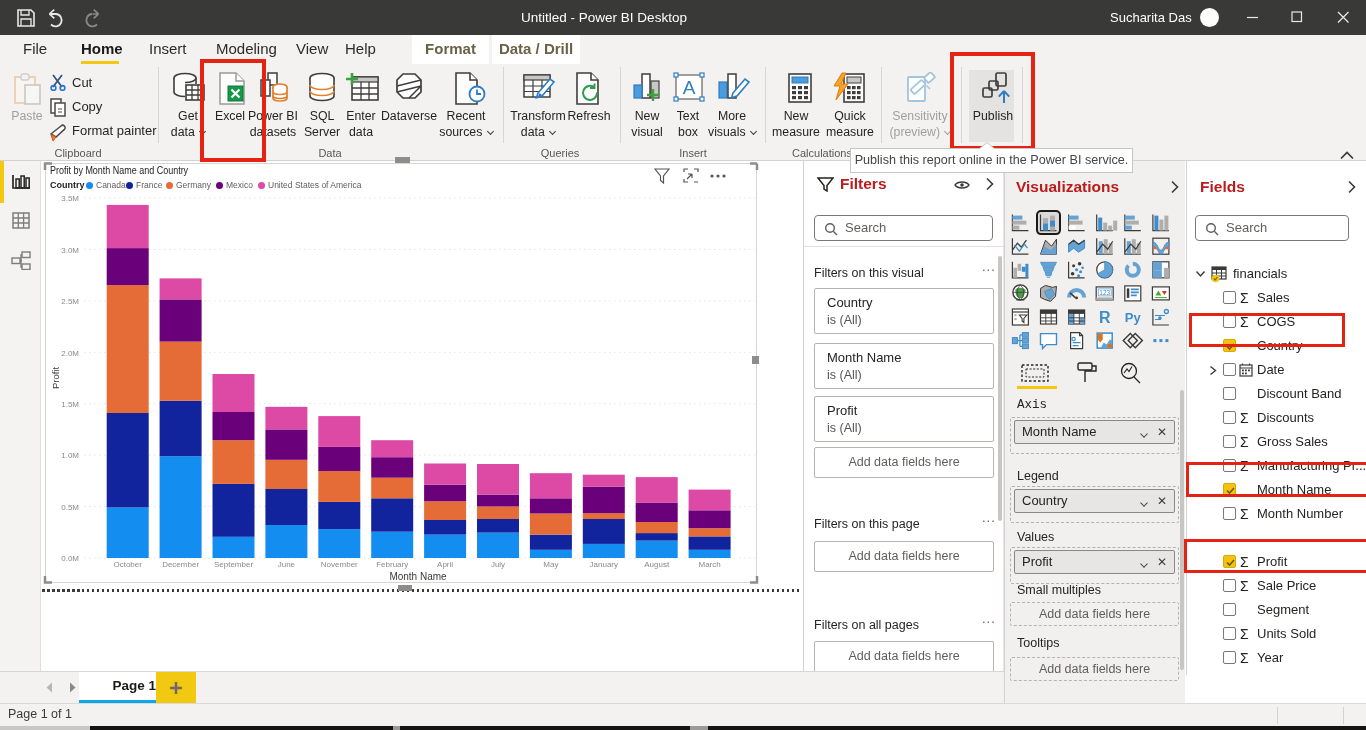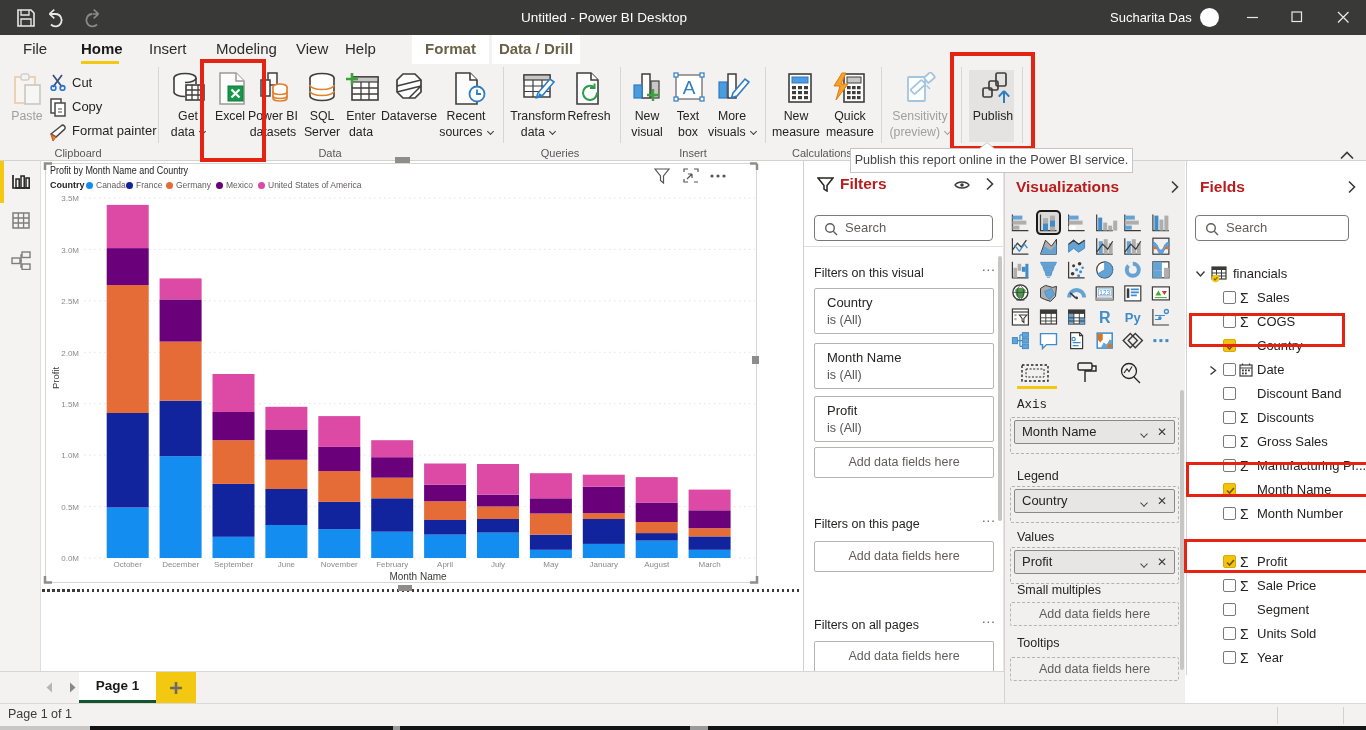--- a/index.html
+++ b/index.html
@@ -831,21 +831,21 @@
         <span style="position:absolute;left:53px;top:0;font-size:14px;color:#252423;">Σ</span>
         <span style="position:absolute;left:70px;top:0;">Year</span>
       </div>
   </div>
   <div class="abs" style="left:1003px;top:161px;width:1px;height:542px;background:#e8e6e4;"></div>
   <div id="tabrow">
     <svg class="abs" style="left:44px;top:9px;" width="40" height="13" viewBox="0 0 40 13">
       <path d="M8 1.5 L2.5 6.5 L8 11.5 z" fill="#b8b6b4"></path>
       <path d="M26 1.5 L31.5 6.5 L26 11.5 z" fill="#8a8886"></path>
     </svg>
-    <div class="abs" style="left:79px;top:0px;width:77px;height:31px;background:#fff;border-bottom:3px solid #14532d;text-align:center;line-height:28px;font-size:13.5px;font-weight:bold;color:#1b1a19;">Page 1</div>
+    <div class="abs" style="left:79px;top:0px;width:77px;height:31px;background:#fff;border-bottom:3px solid #0ea5e9;text-align:right;line-height:28px;font-size:13.5px;font-weight:bold;color:#1b1a19;">Page 1</div>
     <div class="abs" style="left:156px;top:0px;width:40px;height:31px;background:#f2c811;">
       <svg class="abs" style="left:13px;top:9px;" width="14" height="14" viewBox="0 0 14 14">
           <path d="M7 1 V13 M1 7 H13" stroke="#6d6a67" stroke-width="2.6"></path>
         </svg>
     </div>
   </div>
   <div id="statusbar">
       <span style="position:absolute;left:8px;top:3px;">Page 1 of 1</span>
       <div style="position:absolute;left:1277px;top:3px;width:1px;height:17px;background:#d4d2d0;"></div>
       <div style="position:absolute;left:1343px;top:3px;width:1px;height:17px;background:#d4d2d0;"></div>

